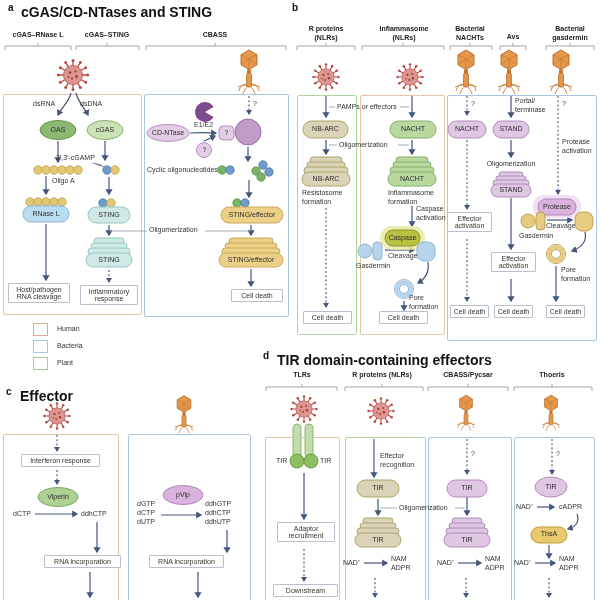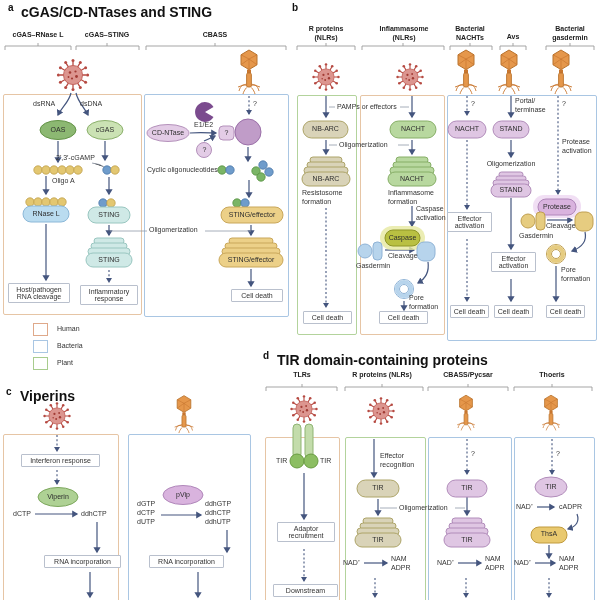--- a/index.html
+++ b/index.html
@@ -403,23 +403,23 @@
       </g>
     <g>
         <rect class="f-thsa shp" x="531" y="527" width="36" height="16" rx="8"></rect>
       </g>
   </svg>
 
   <div class="txt ptag" style="left:8px;top:2px;">a</div>
   <div class="txt ptitle" style="left:21px;top:4px;">cGAS/CD-NTases and STING</div>
   <div class="txt ptag" style="left:292px;top:2px;">b</div>
   <div class="txt ptag" style="left:6px;top:386px;">c</div>
-  <div class="txt ptitle" style="left:20px;top:388px;">Viperins</div>
+  <div class="txt ptitle" style="left:20px;top:388px;">Effector</div>
   <div class="txt ptag" style="left:263px;top:350px;">d</div>
-  <div class="txt ptitle" style="left:277px;top:352px;">TIR domain-containing proteins</div>
+  <div class="txt ptitle" style="left:277px;top:352px;">TIR domain-containing effectors</div>
 
   <div class="txt colh" style="left:2px;top:31px;width:72px;">cGAS–RNase L</div>
   <div class="txt colh" style="left:71px;top:31px;width:72px;">cGAS–STING</div>
   <div class="txt colh" style="left:180px;top:31px;width:70px;">CBASS</div>
   <div class="txt colh" style="left:288px;top:25px;width:76px;">R proteins
 (NLRs)</div>
   <div class="txt colh" style="left:364px;top:25px;width:80px;">Inflammasome
 (NLRs)</div>
   <div class="txt colh" style="left:432px;top:25px;width:76px;">Bacterial
 NACHTs</div>

